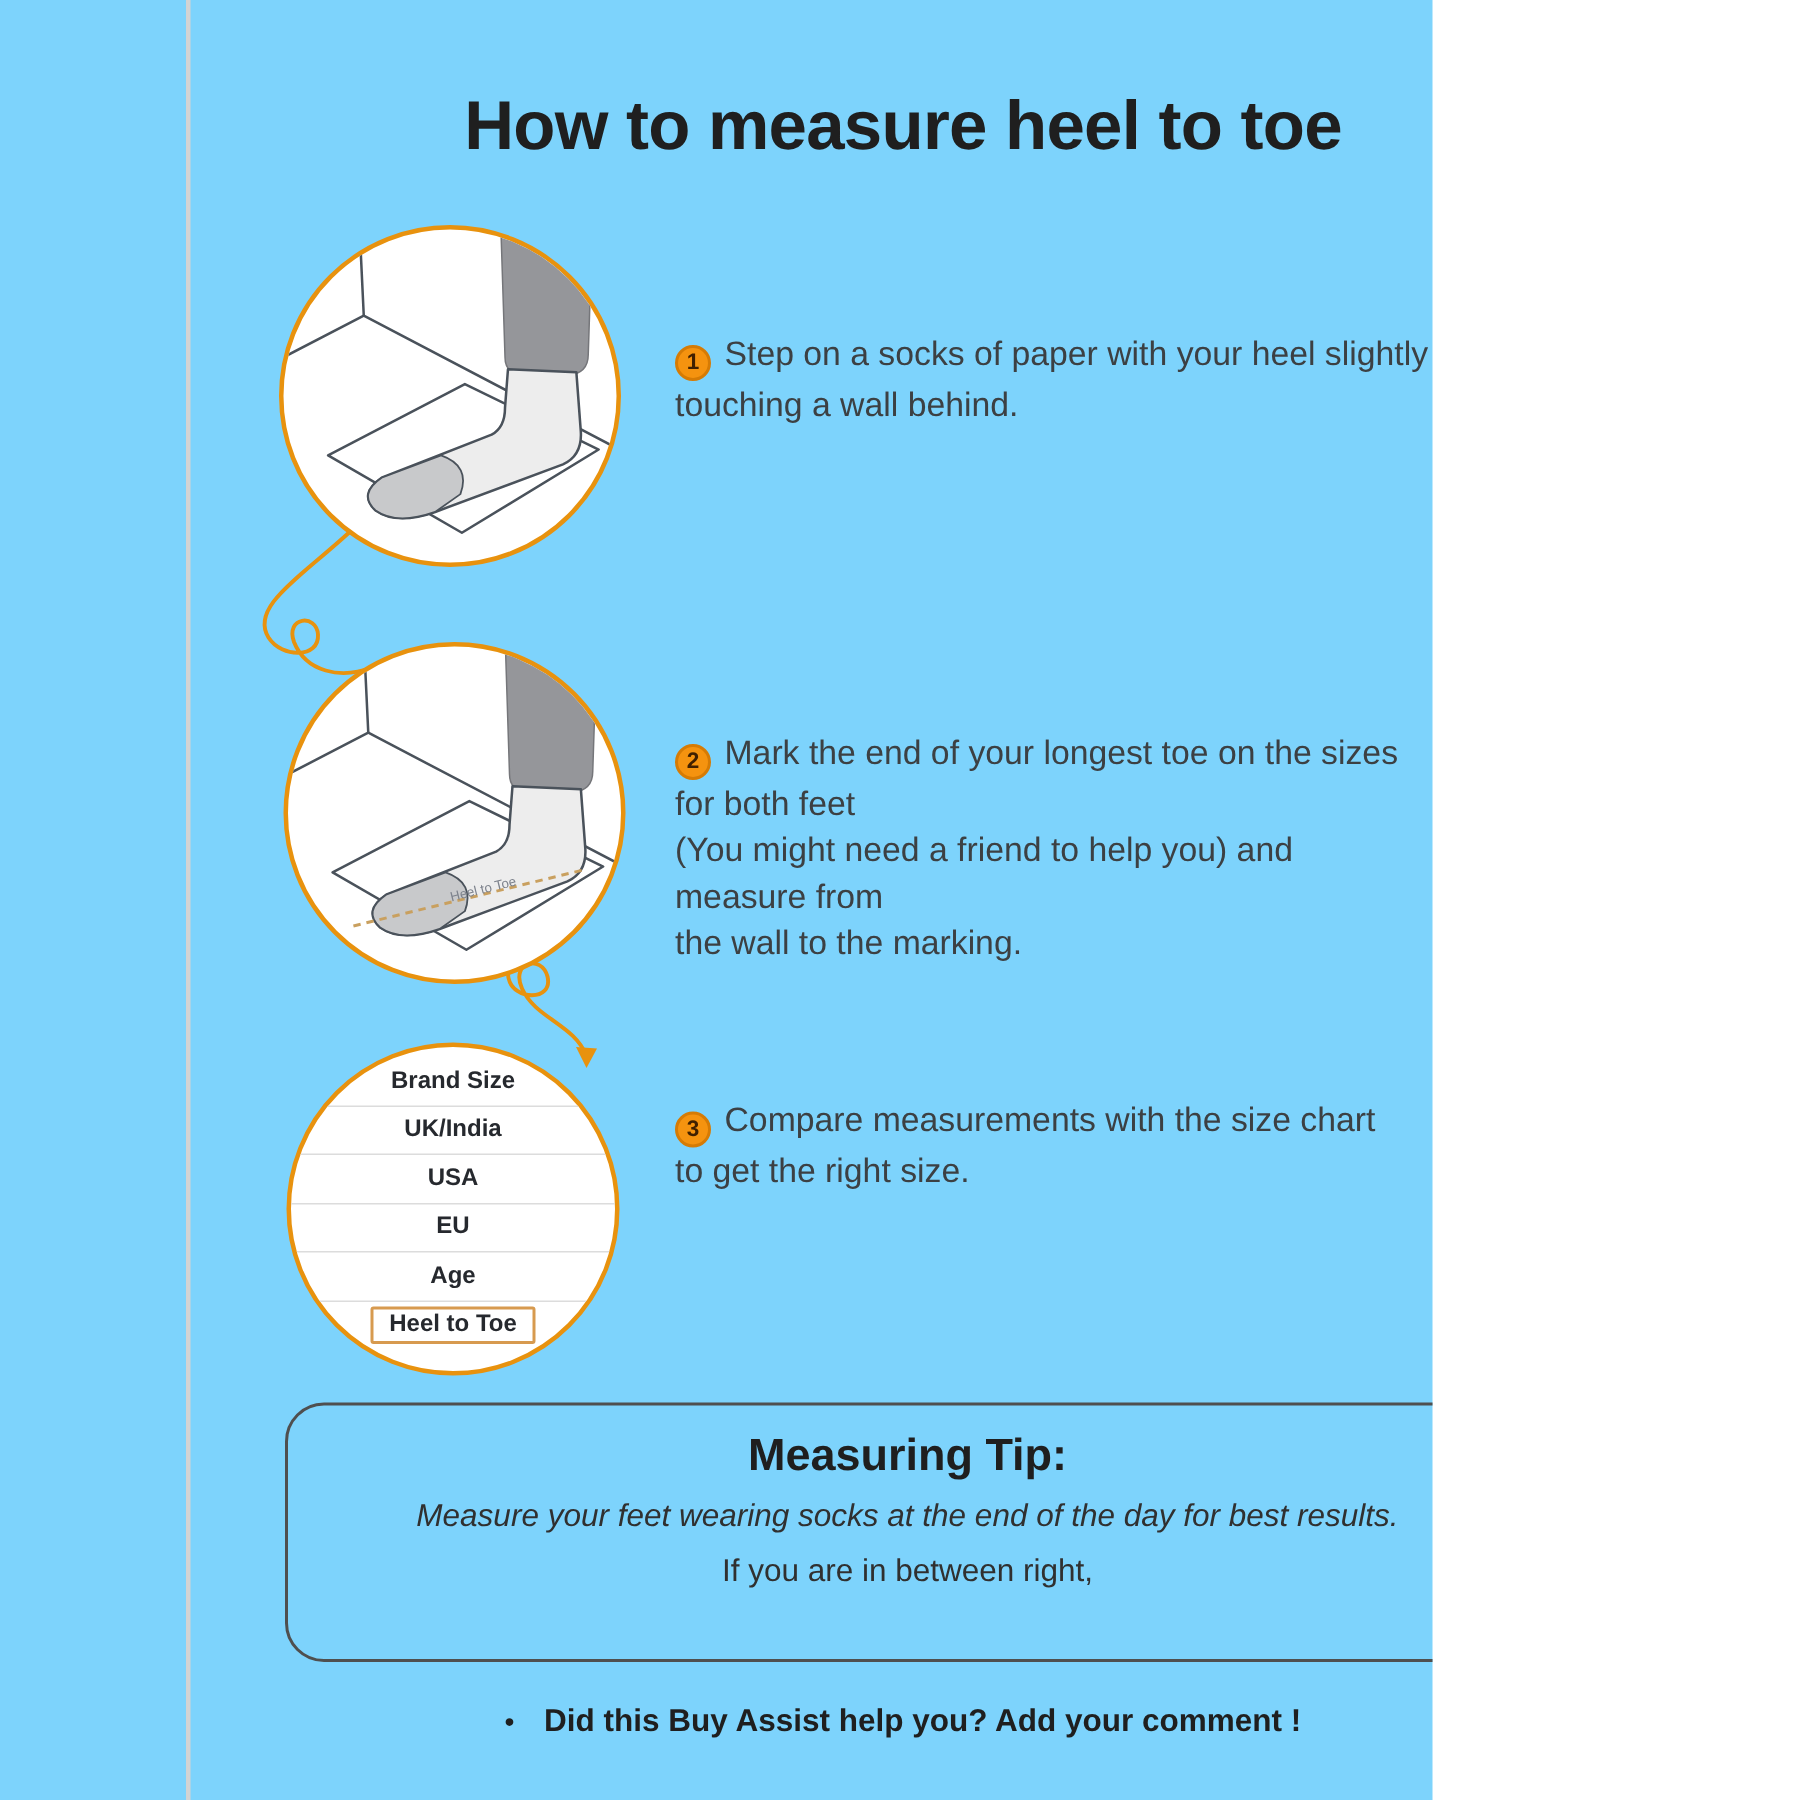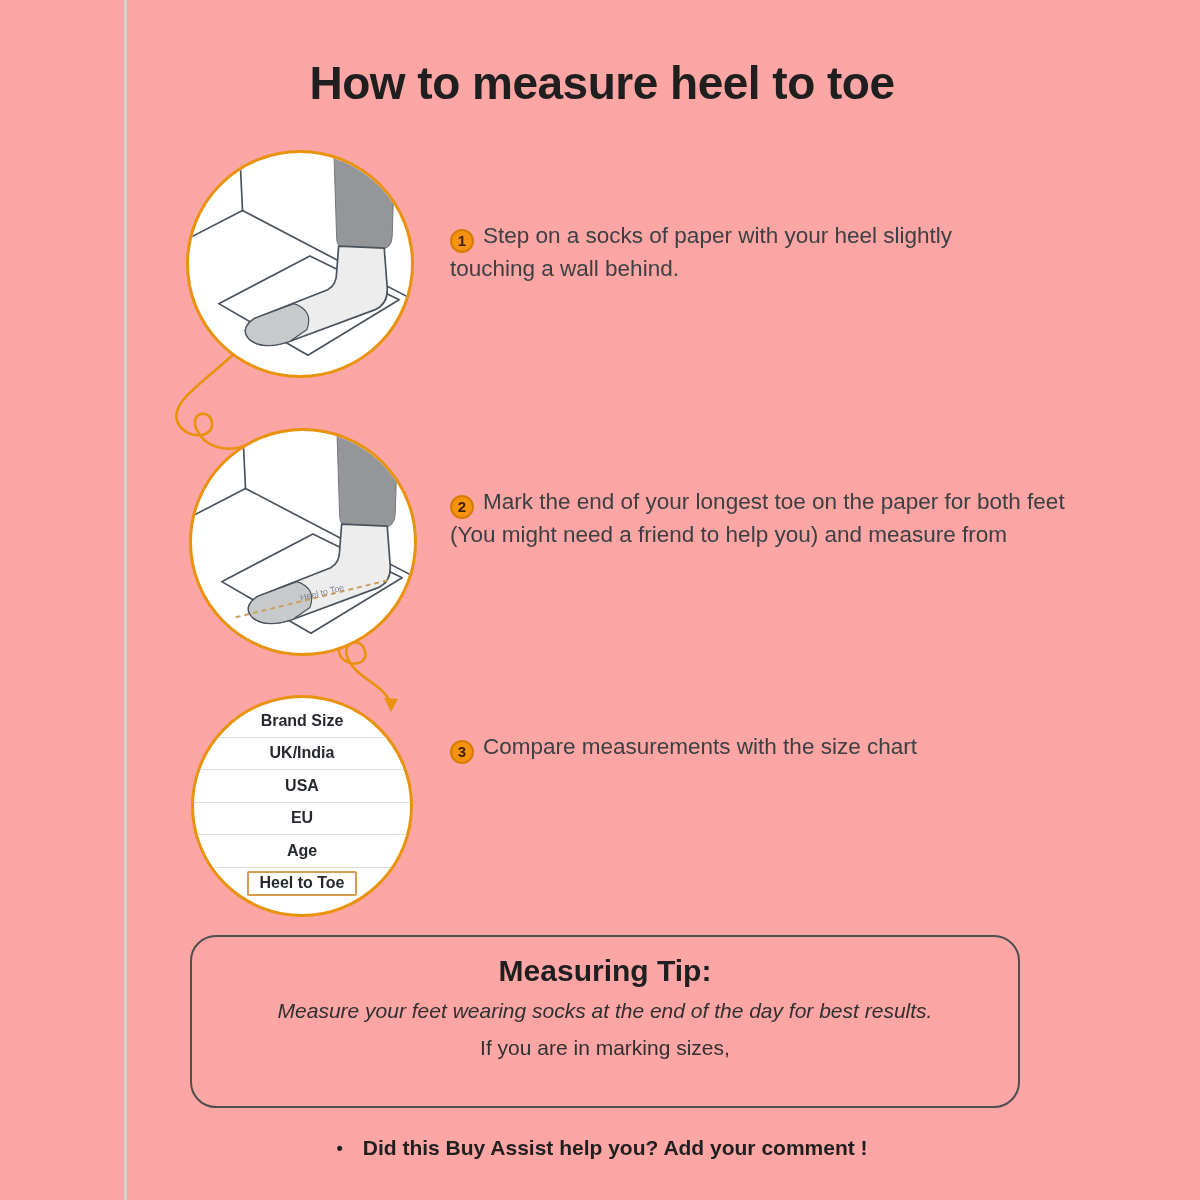--- a/index.html
+++ b/index.html
@@ -1,16 +1,16 @@
 <!DOCTYPE html>
 <html><head>
 <meta charset="utf-8">
 <style>
   html,body{margin:0;padding:0;background:#ffffff;}
-  .page{position:relative;width:1200px;height:1200px;background:#fca5a5;overflow:hidden;
+  .page{position:relative;width:955px;height:1200px;background:#7dd3fc;overflow:hidden;
         font-family:"Liberation Sans","DejaVu Sans",sans-serif;}
   .left-rule{position:absolute;left:124px;top:0;width:3px;height:1200px;background:#d3d3d3;}
   .title{position:absolute;left:0;top:56px;width:1204px;margin:0;text-align:center;
          font-size:46px;font-weight:bold;color:#1f1f1f;letter-spacing:-0.5px;}
   .connectors{position:absolute;left:0;top:0;width:1200px;height:1200px;pointer-events:none;}
   .circle{position:absolute;box-sizing:border-box;background:#fff;border:3px solid #E8920E;
           border-radius:50%;overflow:hidden;}
   .c1{left:186px;top:150px;width:228px;height:228px;}
   .c2{left:189px;top:428px;width:228px;height:228px;}
   .c3{left:191px;top:695px;width:222px;height:222px;padding-top:7px;}
@@ -94,32 +94,34 @@
       <span class="hbox">Heel to Toe</span>
     </div>
   </div>
 
   <div class="step" style="top:220px">
     <div><span class="badge">1</span><span>Step on a socks of paper with your heel slightly</span></div>
     <div>touching a wall behind.</div>
   </div>
 
   <div class="step" style="top:486px">
-    <div><span class="badge">2</span><span>Mark the end of your longest toe on the paper for both feet</span></div>
+    <div><span class="badge">2</span><span>Mark the end of your longest toe on the sizes for both feet</span></div>
     <div>(You might need a friend to help you) and measure from</div>
+    <div>the wall to the marking.</div>
   </div>
 
   <div class="step" style="top:731px">
     <div><span class="badge">3</span><span>Compare measurements with the size chart</span></div>
+    <div>to get the right size.</div>
   </div>
 
   <div class="tip-box">
     <div class="tip-title">Measuring Tip:</div>
     <div class="tip-line1">Measure your feet wearing socks at the end of the day for best results.</div>
-    <div class="tip-line2">If you are in marking sizes,</div>
+    <div class="tip-line2">If you are in between right,</div>
   </div>
 
   <div class="footer">
     <span class="fdot">•</span>
     <span>Did this Buy Assist help you? Add your comment !</span>
   </div>
 
 </div>
 
 </body></html>

